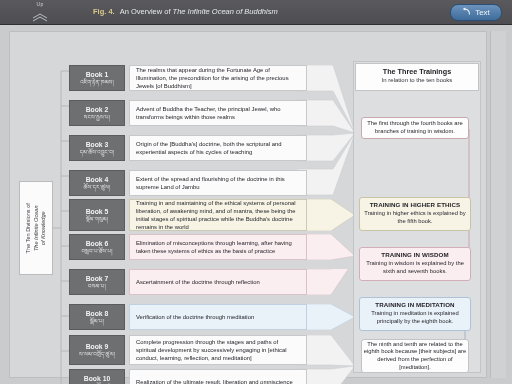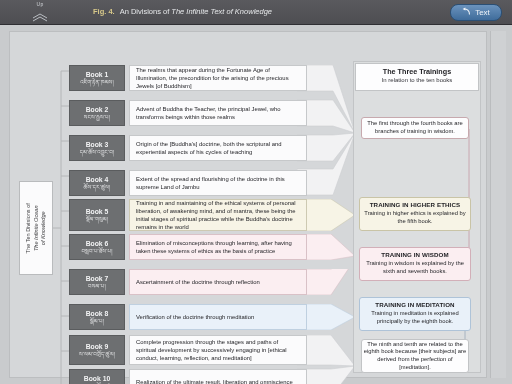--- a/index.html
+++ b/index.html
@@ -120,21 +120,21 @@
   <div class="up-btn">
     <span class="up-label">Up</span>
     <span class="up-chev">
       <svg width="16" height="9" viewBox="0 0 16 9">
         <path d="M1 5 L8 1 L15 5" fill="none" stroke="#b9bdc2" stroke-width="1"></path>
         <path d="M1 8 L8 4 L15 8" fill="none" stroke="#b9bdc2" stroke-width="1"></path>
       </svg>
     </span>
   </div>
   <div class="fig-caption">
-    <span class="figno">Fig. 4.</span><span>An Divisions of </span><span class="ital">The Infinite Text of Knowledge</span>
+    <span class="figno">Fig. 4.</span><span>An Overview of </span><span class="ital">The Infinite Ocean of Buddhism</span>
   </div>
   <div class="text-btn">
     <span>
       <svg width="9" height="9" viewBox="0 0 9 9">
         <path d="M7.5 7.5 C7.5 3.5 5 2 2 2" fill="none" stroke="#eef3f8" stroke-width="1.1"></path>
         <path d="M0.6 2 L3.4 0.4 L3.4 3.6 Z" fill="#eef3f8"></path>
       </svg>
     </span>
     <span>Text</span>
   </div>

